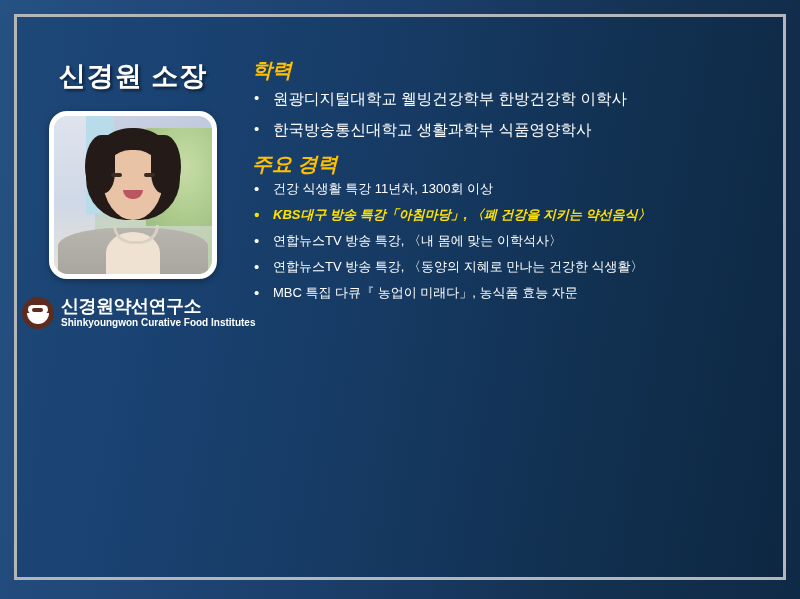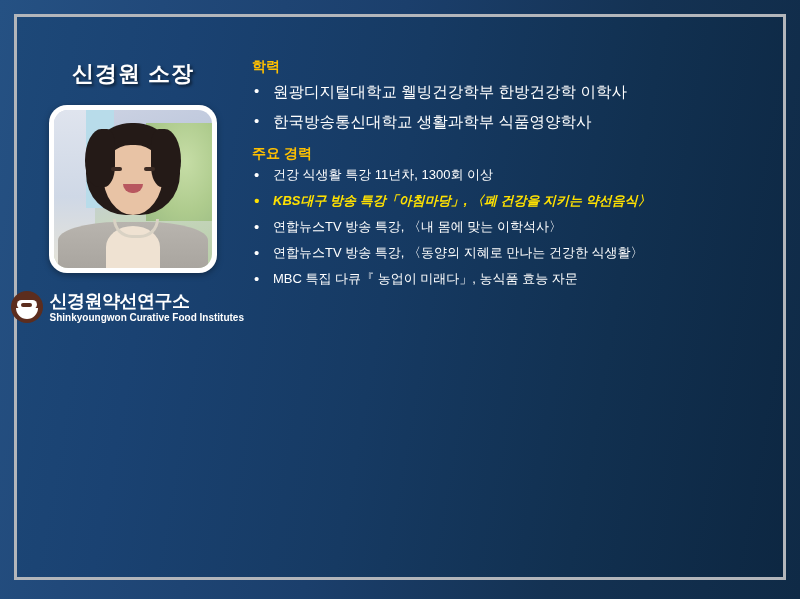--- a/index.html
+++ b/index.html
@@ -47,21 +47,21 @@
   
   .left-col {
     position: absolute;
     left: 22px;
     top: 40px;
     width: 222px;
     height: 500px;
     text-align: center;
   }
   .person-name {
-    font-size: 22px;
+    font-size: 27px;
     font-weight: bold;
     color: #ffffff;
     letter-spacing: 1px;
     text-shadow: 2px 2px 3px rgba(0,0,0,0.55);
     margin-top: 22px;
     margin-bottom: 4px;
     line-height: 1.1;
     text-align: center;
   }
 
@@ -152,21 +152,21 @@
     border: 3px solid #d9d2c4;
     border-top: none;
     border-radius: 0 0 22px 22px;
   }
 
   
   .logo-row {
     margin-top: 18px;
     display: flex;
     align-items: center;
-    justify-content: flex-end;
+    justify-content: flex-start;
     gap: 7px;
   }
   .logo-mark {
     width: 32px; height: 32px;
     border-radius: 50%;
     background: #5c2d1e;
     position: relative;
     flex: 0 0 auto;
   }
   .logo-mark .bowl {
@@ -211,25 +211,26 @@
   }
 
   
   .content {
     position: absolute;
     left: 252px;
     top: 58px;
     right: 24px;
   }
   .section-title {
-    font-size: 14px;
+    font-size: 20px;
     font-weight: bold;
     color: #ffc000;
     margin: 0 0 9px 0;
     line-height: 1.2;
+    font-style: italic;
   }
   .section-title.career { margin-top: 14px; margin-bottom: 6px; }
 
   ul.bullets {
     list-style: none;
     margin: 0;
     padding: 0;
   }
   ul.bullets li {
     position: relative;

